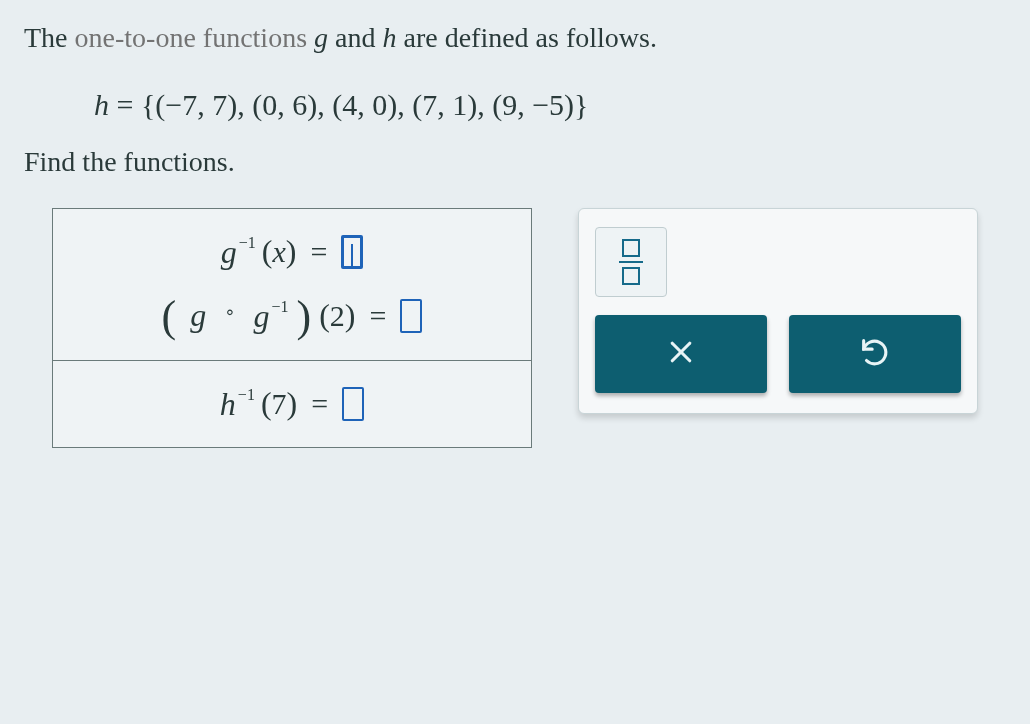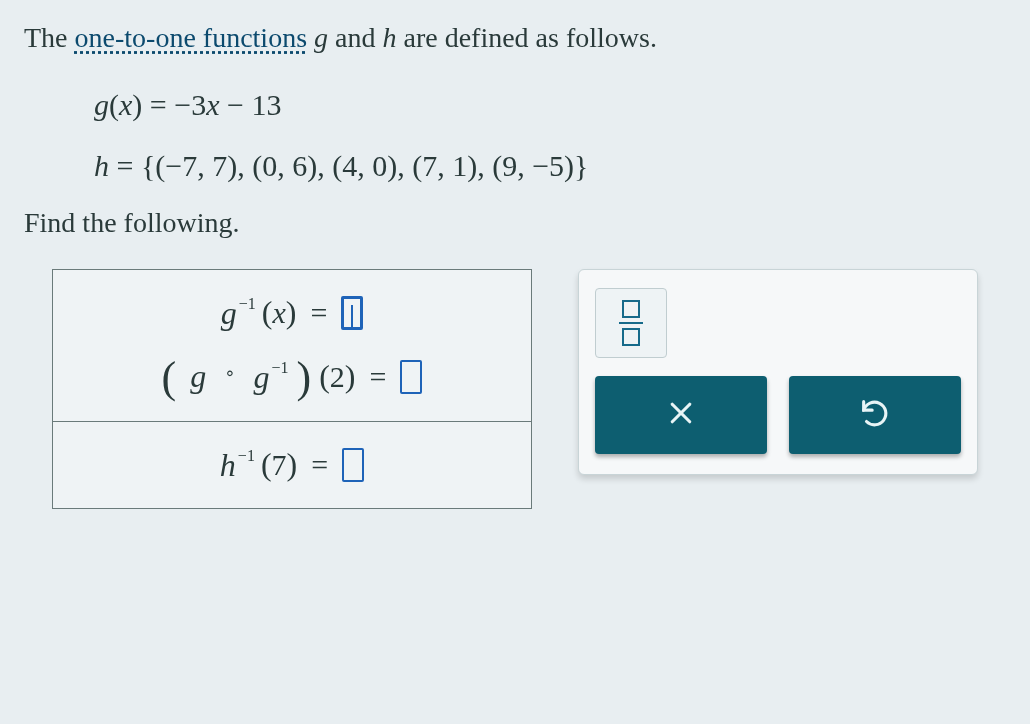--- a/index.html
+++ b/index.html
@@ -12,25 +12,24 @@
     font-family: Georgia, 'Times New Roman', serif;
     color: #2a3a3a;
     overflow: hidden;
   }
   .intro {
     font-size: 28px;
     line-height: 1.4;
     margin-bottom: 28px;
   }
   .intro .linked {
-    text-decoration: underline;
     text-decoration-style: dotted;
     text-underline-offset: 4px;
     cursor: pointer;
-    color: #0c4a6e;
+    color: #737373;
   }
   .intro .mi { font-style: italic; font-family: Georgia, serif; }
   .defs {
     margin-left: 70px;
     font-size: 30px;
     line-height: 1.3;
   }
   .defline { margin-bottom: 22px; }
   .mi { font-style: italic; font-family: Georgia, serif; }
   .find {
@@ -156,28 +155,25 @@
 </style>
 </head>
 <body>
 
 <div class="intro">
   <span>The </span><span class="linked">one-to-one functions</span><span> </span><span class="mi">g</span><span> and </span><span class="mi">h</span><span> are defined as follows.</span>
 </div>
 
 <div class="defs">
   <div class="defline">
-    <span class="mi">g</span><span>(</span><span class="mi">x</span><span>)</span><span> = </span><span>−3</span><span class="mi">x</span><span> − 13</span>
-  </div>
-  <div class="defline">
     <span class="mi">h</span><span> = </span><span>{(−7,  7),  (0,  6),  (4,  0),  (7,  1),  (9,  −5)}</span>
   </div>
 </div>
 
-<div class="find">Find the following.</div>
+<div class="find">Find the functions.</div>
 
 <div class="lower">
 
   <div class="answer-table">
     <div class="answer-row double">
 
       <div class="eqline">
         <span class="fn">
           <span class="base">g</span>
           <span class="sup">−1</span>

